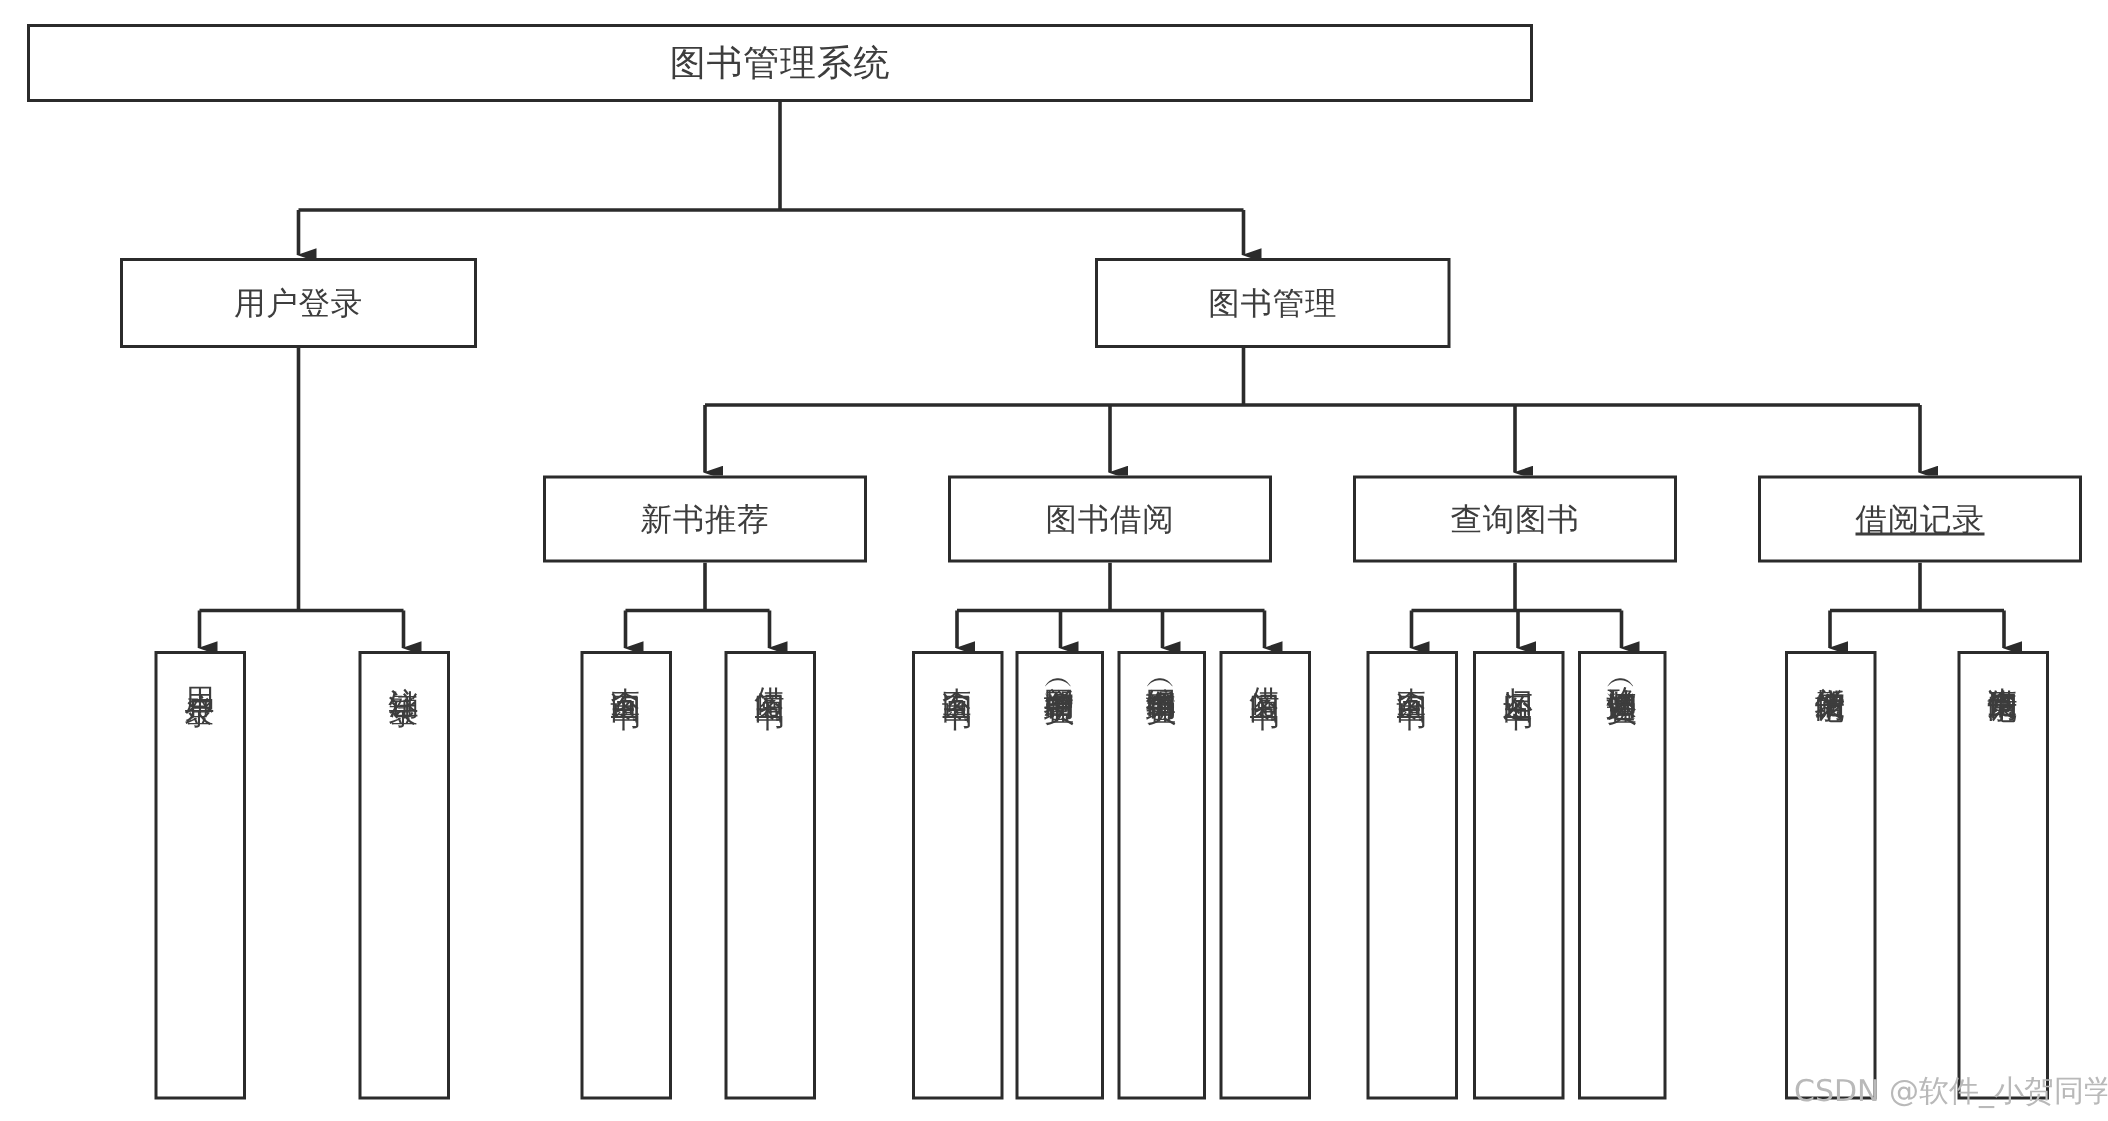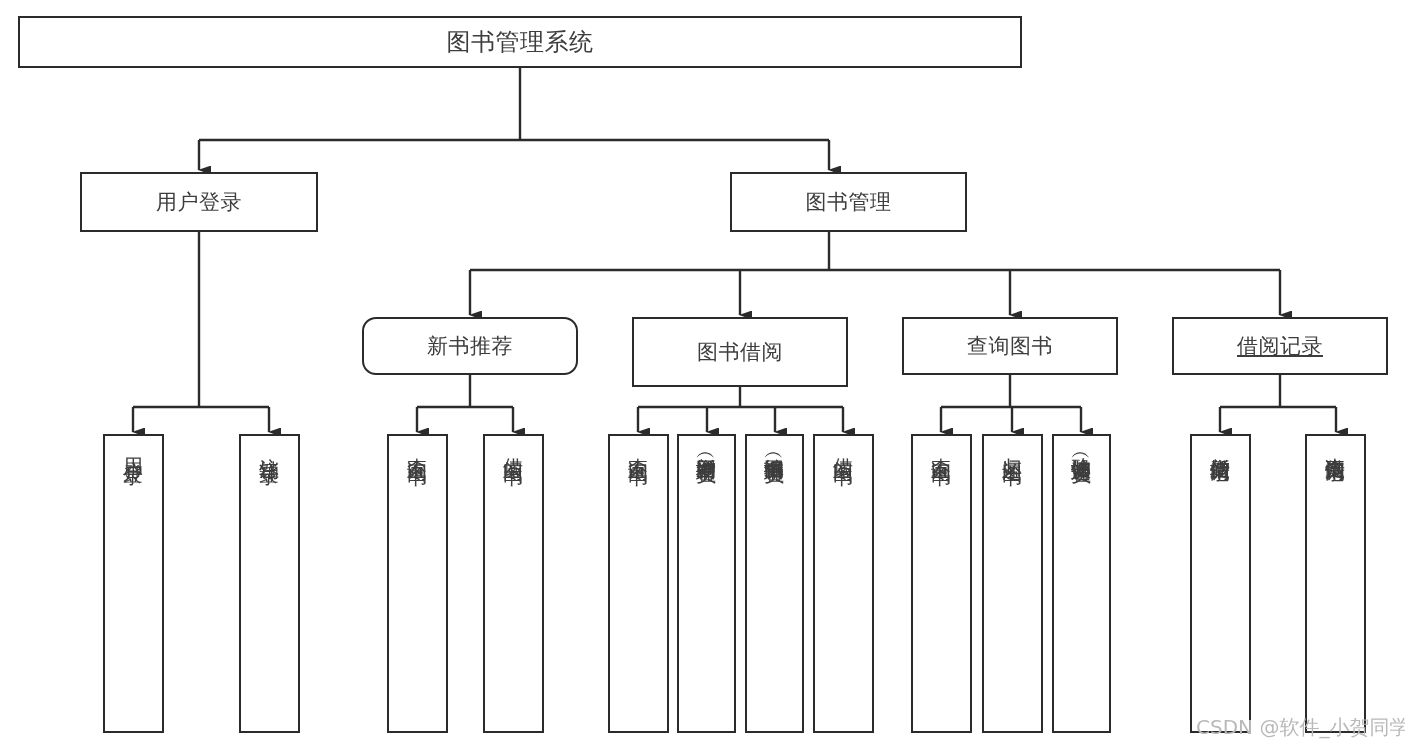--- a/index.html
+++ b/index.html
@@ -131,24 +131,24 @@
     <span class="node-label">图书管理系统</span>
   </div>
 
   <div class="node horiz" style="left: 80px; top: 172px; width: 238px; height: 60px;">
     <span class="node-label">用户登录</span>
   </div>
   <div class="node horiz" style="left: 711px; top: 172px; width: 237px; height: 60px; margin-left: 19px;">
     <span class="node-label">图书管理</span>
   </div>
 
-  <div class="node horiz" style="left: 362px; top: 317px; width: 216px; height: 58px; border-radius: 14px;">
+  <div class="node horiz" style="left: 362px; top: 317px; width: 216px; height: 58px;">
     <span class="node-label">新书推荐</span>
   </div>
-  <div class="node horiz" style="left: 632px; top: 317px; width: 216px; height: 70px; align-items: center;">
+  <div class="node horiz" style="left: 632px; top: 317px; width: 216px; height: 58px; align-items: center;">
     <span class="node-label">图书借阅</span>
   </div>
   <div class="node horiz" style="left: 902px; top: 317px; width: 216px; height: 58px;">
     <span class="node-label">查询图书</span>
   </div>
   <div class="node horiz" style="left: 1172px; top: 317px; width: 216px; height: 58px; text-decoration: underline;">
     <span class="node-label">借阅记录</span>
   </div>
 
   <div class="node vert" style="left: 103px; top: 434px; width: 61px; height: 299px;">

